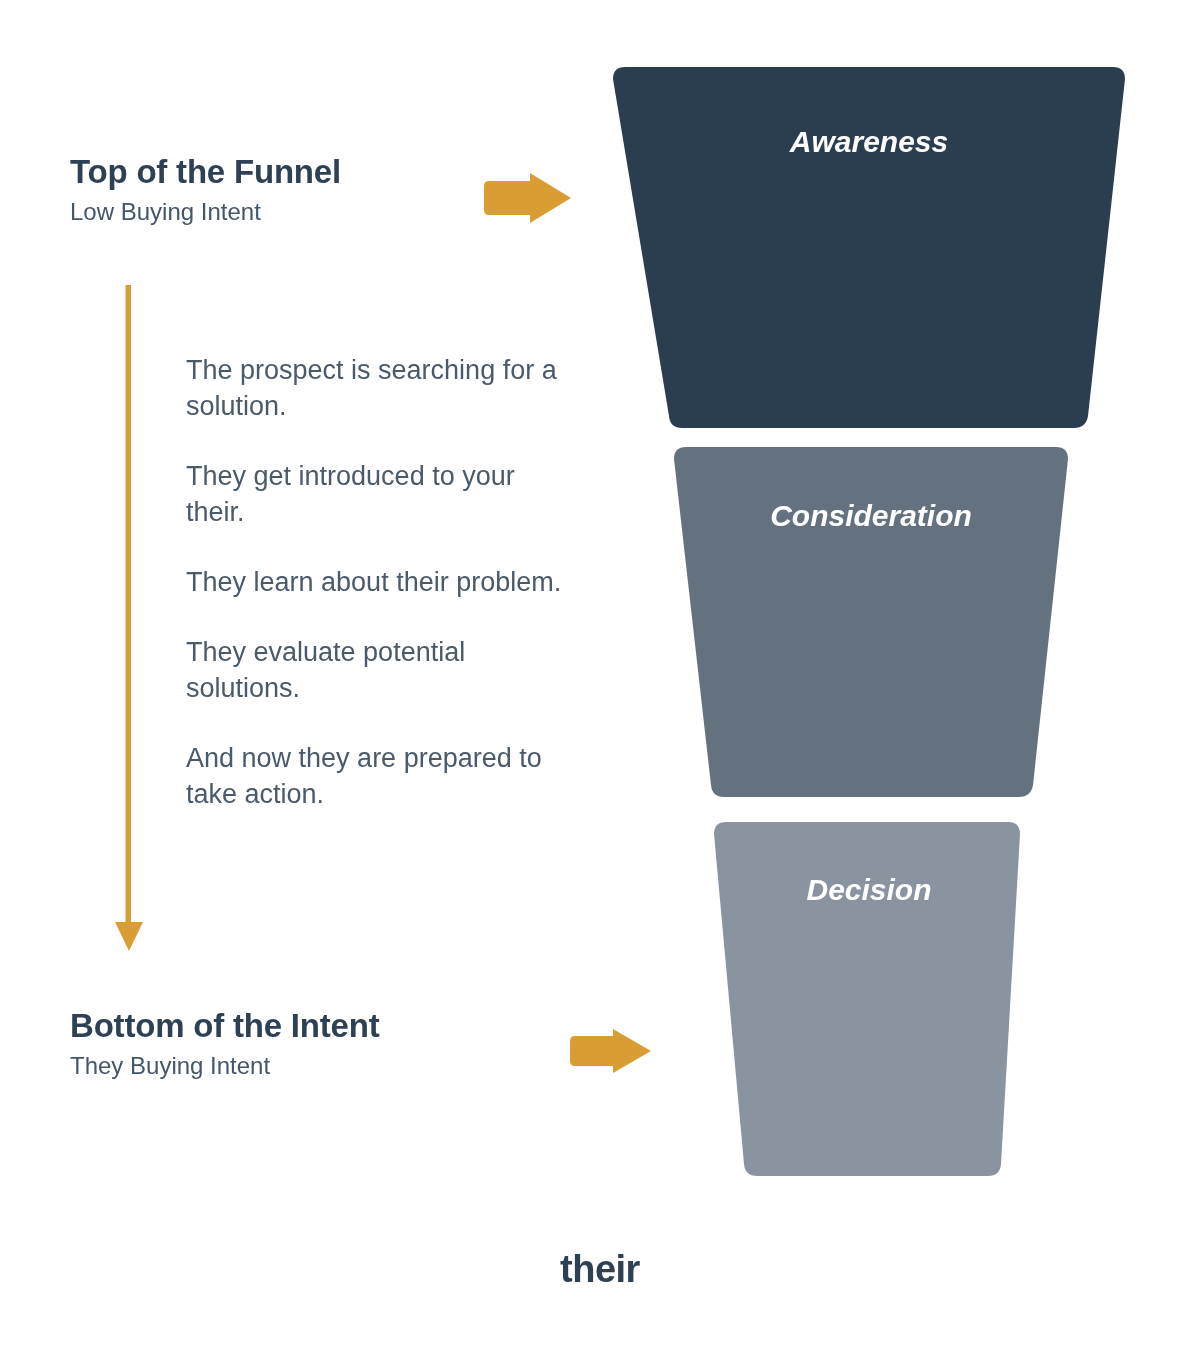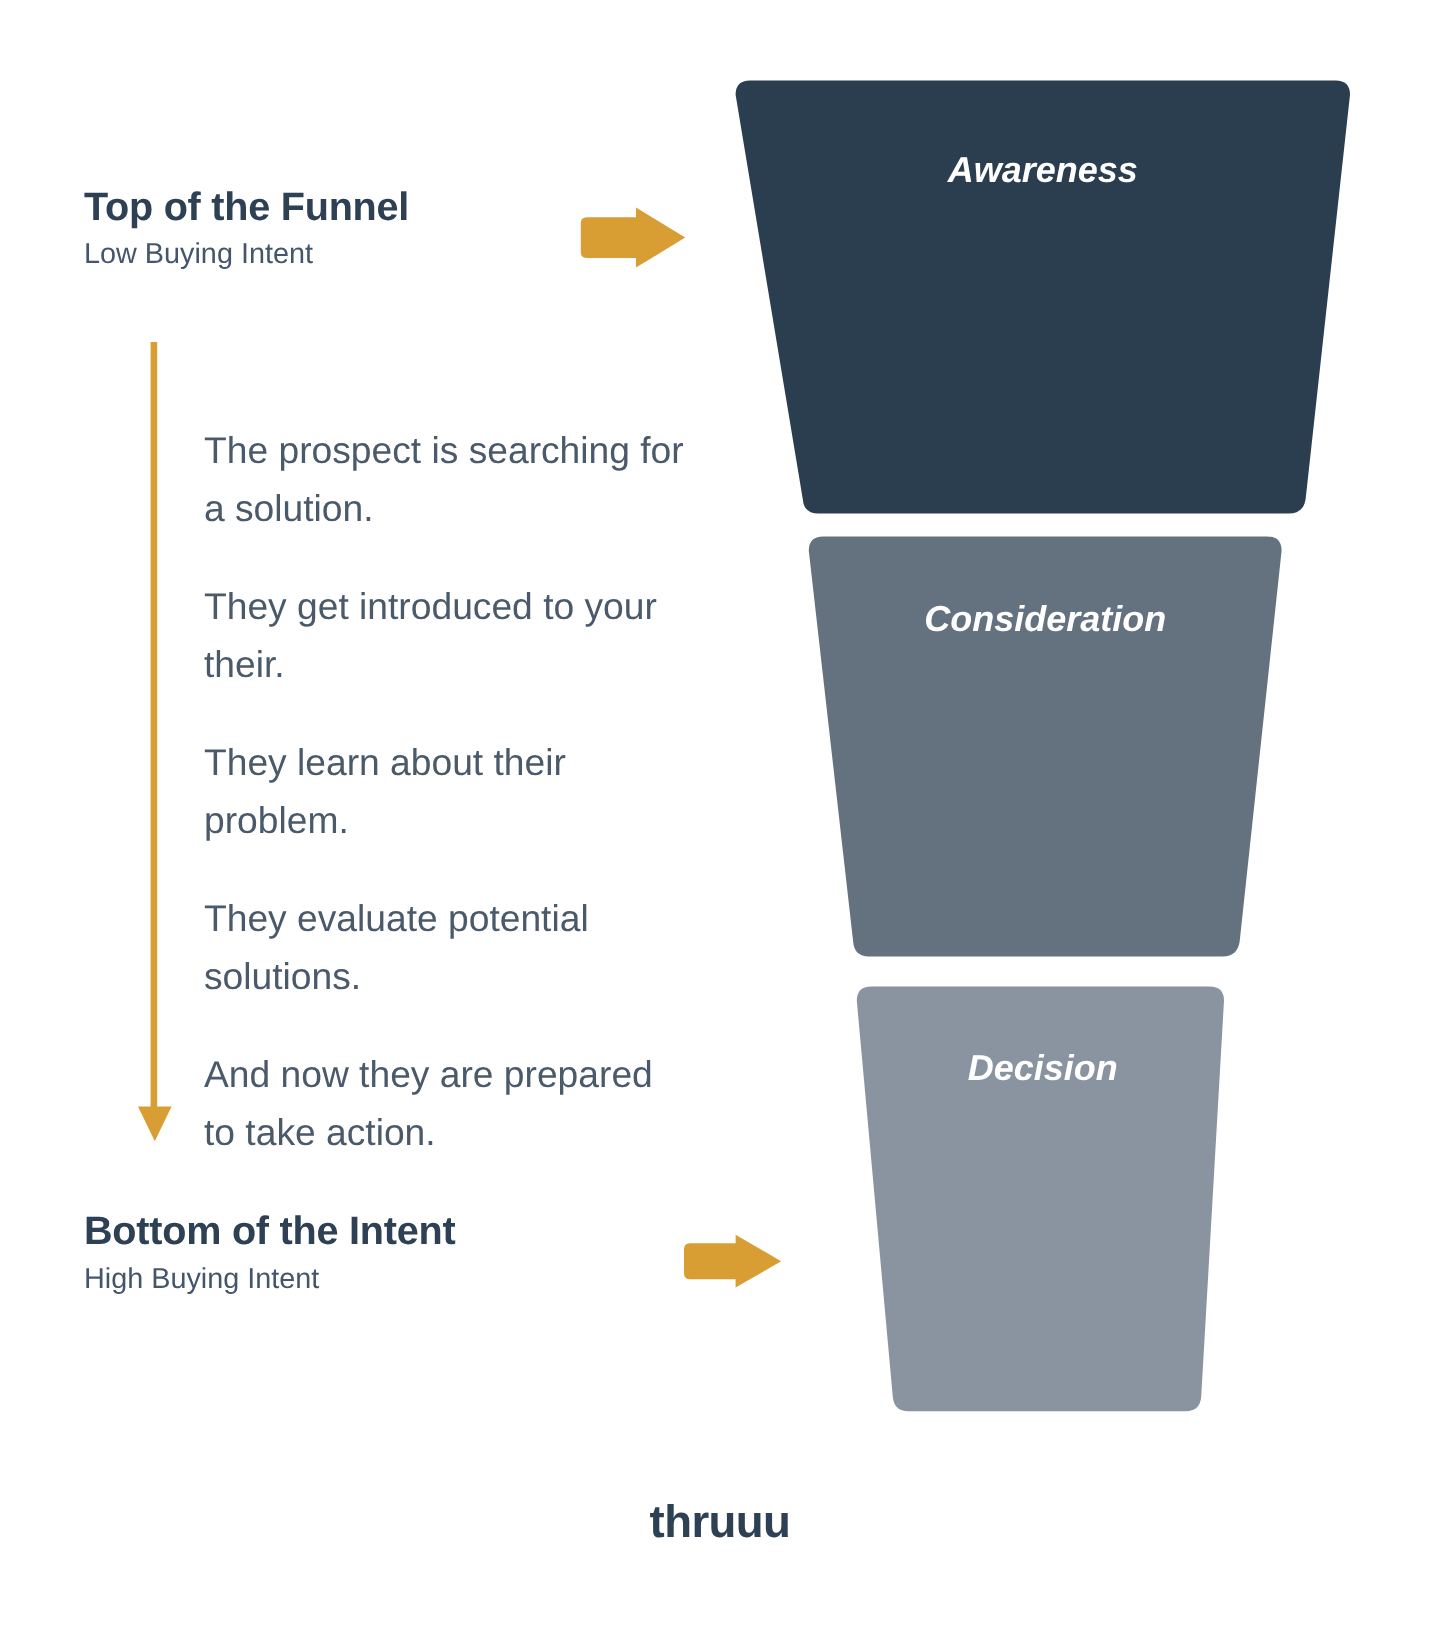--- a/index.html
+++ b/index.html
@@ -63,24 +63,25 @@
   }
 
   
   .steps {
     position: absolute;
     left: 170px;
     top: 352px;
     width: 400px;
   }
   .step {
-    font-size: 31px;
+    font-size: 27px;
     color: #4a5a6a;
-    line-height: 48px;
+    line-height: 36px;
     margin-bottom: 34px;
+    margin-left: 16px;
   }
   .step:last-child { margin-bottom: 0; }
 
   
   .funnel {
     position: absolute;
     left: 600px;
     top: 60px;
     font-style: italic;
   }
@@ -131,21 +132,21 @@
   <div class="steps">
     <div class="step">The prospect is searching for a solution.</div>
     <div class="step">They get introduced to your their.</div>
     <div class="step">They learn about their problem.</div>
     <div class="step">They evaluate potential solutions.</div>
     <div class="step">And now they are prepared to take action.</div>
   </div>
 
   <div class="label-block bottom">
     <div class="label-title">Bottom of the Intent</div>
-    <div class="label-sub">High Buying Intent</div>
+    <div class="label-sub">They Buying Intent</div>
   </div>
 
   <div class="h-arrow bottom">
     <svg width="86" height="46" viewBox="0 0 86 46">
       <path d="M2 13 Q2 8 7 8 L45 8 L45 1 L83 23 L45 45 L45 38 L7 38 Q2 38 2 33 Z" fill="#d99e33"></path>
     </svg>
   </div>
 
   <div class="funnel">
     <svg width="560" height="1130" viewBox="0 0 560 1130">
@@ -185,15 +186,15 @@
                  Q400 1116 388 1116
                  L157 1116
                  Q145 1116 144 1104
                  Z" fill="#8a94a0"></path>
         <text class="funnel-label" x="269" y="840">Decision</text>
       </g>
 
     </svg>
   </div>
 
-  <div class="brand">thruuu</div>
+  <div class="brand">their</div>
 
 </div>
 
 </body></html>

